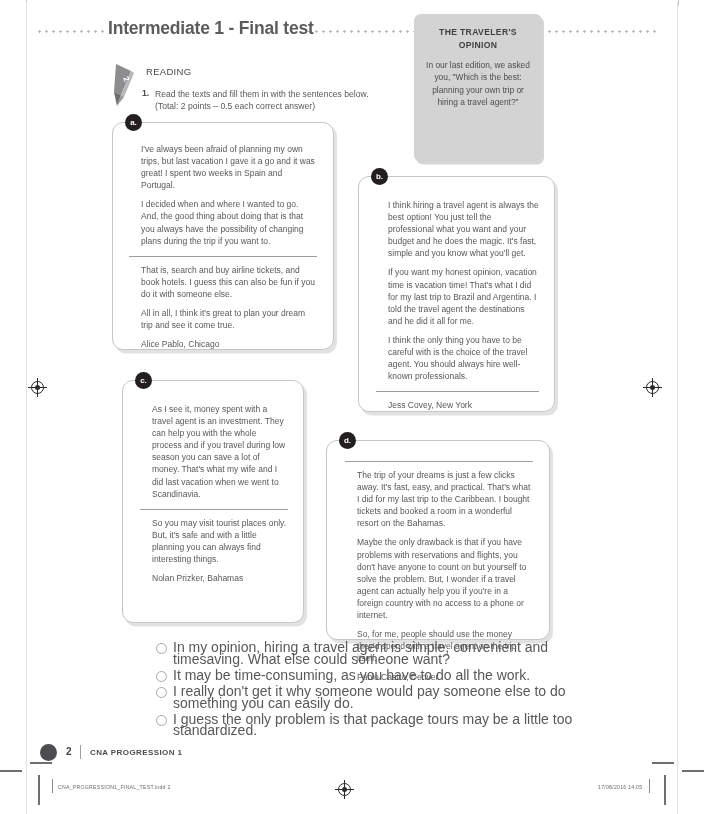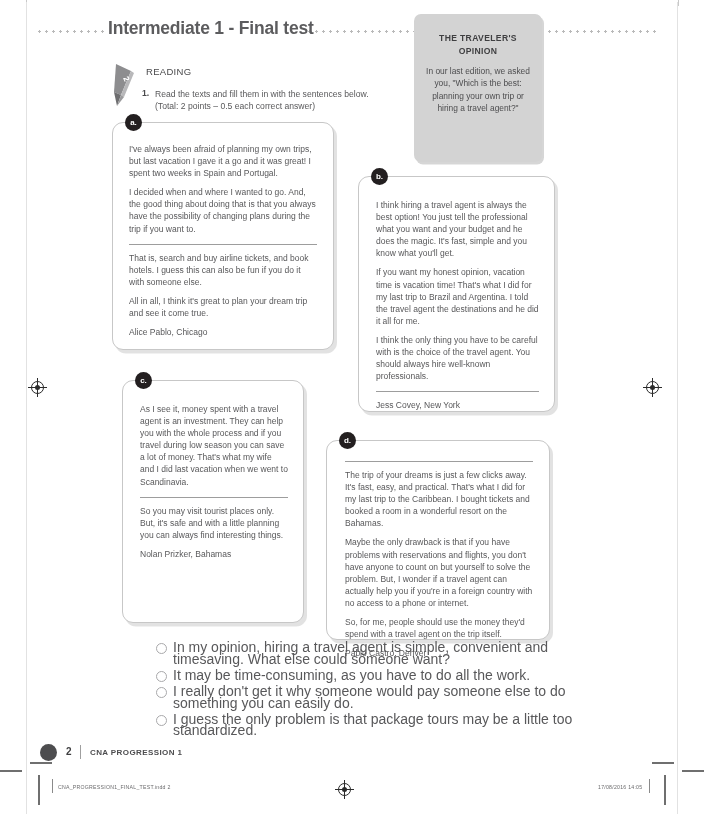--- a/index.html
+++ b/index.html
@@ -102,21 +102,21 @@
   
   #opinion-box {
     position: absolute;
     left: 414px;
     top: 14px;
     width: 128px;
     height: 148px;
     background: #d3d3d3;
     border-radius: 7px;
     box-shadow: 2px 2.5px 0 rgba(120,120,120,0.30);
-    padding: 18px 12px 10px 12px;
+    padding: 12px 12px 10px 12px;
     box-sizing: border-box;
     text-align: center;
   }
   #opinion-title {
     font-size: 8.6px;
     font-weight: bold;
     color: #3f3f41;
     letter-spacing: 0.35px;
     line-height: 13px;
   }
@@ -193,21 +193,21 @@
     font-weight: bold;
     line-height: 17px;
     text-align: center;
   }
   .bubble-body {
     font-size: 8.5px;
     line-height: 12.1px;
     color: #58585a;
   }
   .bubble-body p {
-    margin: 0 0 7px 0;
+    margin: 0 0 7px 12px;
   }
   .bubble-body p:last-child { margin-bottom: 0; }
   .answer-rule {
     border: none;
     border-top: 1px solid #9d9d9d;
     margin: 9px 0 7px 0;
     height: 0;
   }
   .signature { color: #58585a; }
 

